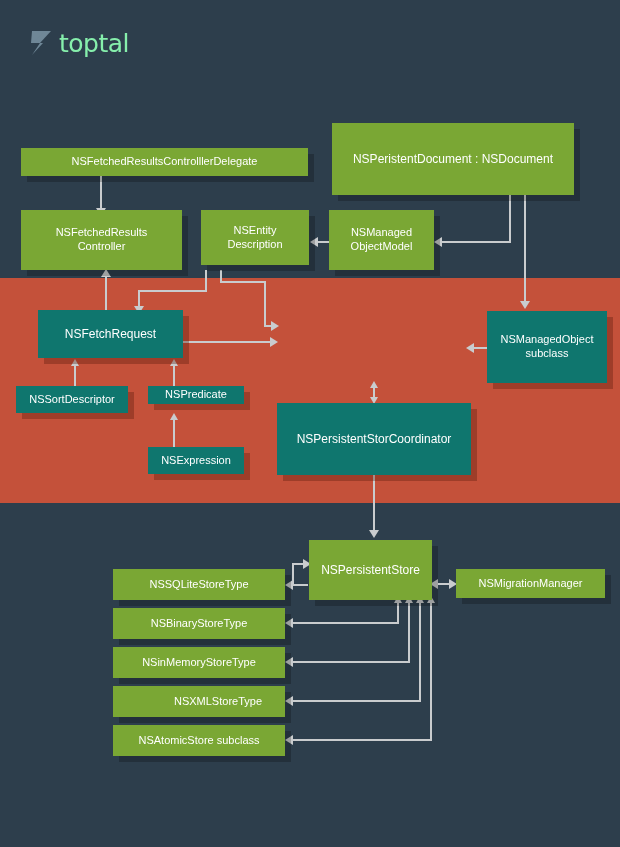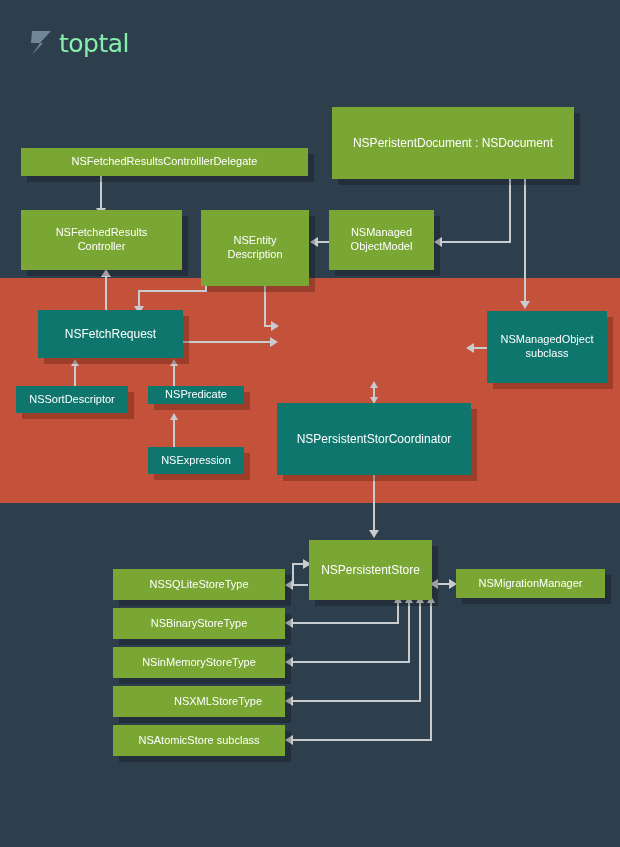--- a/index.html
+++ b/index.html
@@ -148,30 +148,30 @@
 
   <div class="conn v" style="left:430px;top:602px;height:138px;"></div>
   <div class="conn h" style="left:292px;top:739px;width:140px;"></div>
   <div class="arrow a-left" style="left:285px;top:735px;"></div>
   <div class="arrow a-up a-sm" style="left:427px;top:596px;"></div>
 
   <div class="node green" style="left:21px;top:148px;width:287px;height:28px;">
     <span class="lbl">NSFetchedResultsControlllerDelegate</span>
   </div>
 
-  <div class="node green" style="left:332px;top:107px;width:242px;height:72px;font-size:12px;">
+  <div class="node green" style="left:332px;top:123px;width:242px;height:72px;font-size:12px;">
     <span class="lbl">NSPeristentDocument : NSDocument</span>
   </div>
 
   <div class="node green" style="left:21px;top:210px;width:161px;height:60px;">
     <span class="lbl">NSFetchedResults
 Controller</span>
   </div>
 
-  <div class="node green" style="left:201px;top:210px;width:108px;height:76px;">
+  <div class="node green" style="left:201px;top:210px;width:108px;height:55px;">
     <span class="lbl">NSEntity
 Description</span>
   </div>
 
   <div class="node green" style="left:329px;top:210px;width:105px;height:60px;">
     <span class="lbl">NSManaged
 ObjectModel</span>
   </div>
 
   <div class="node blue onred" style="left:38px;top:310px;width:145px;height:48px;font-size:12px;">

